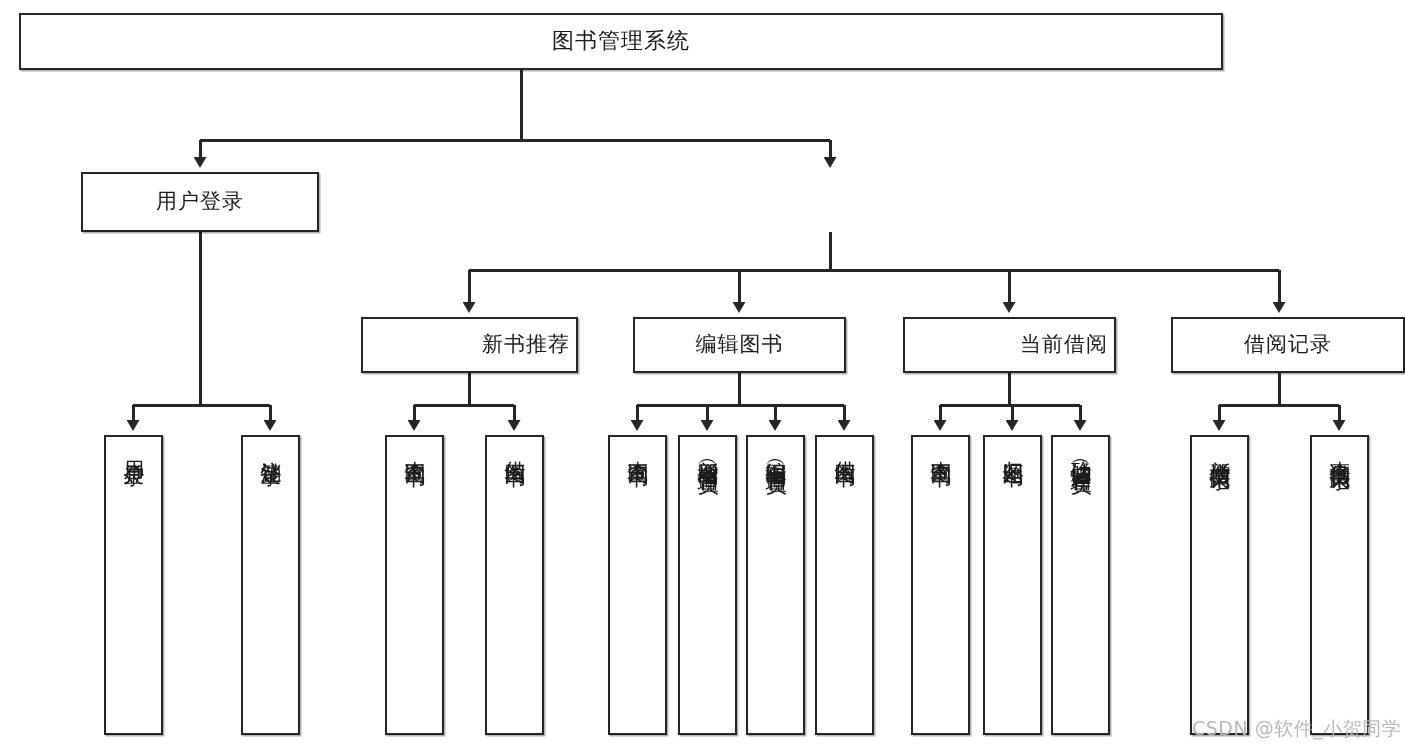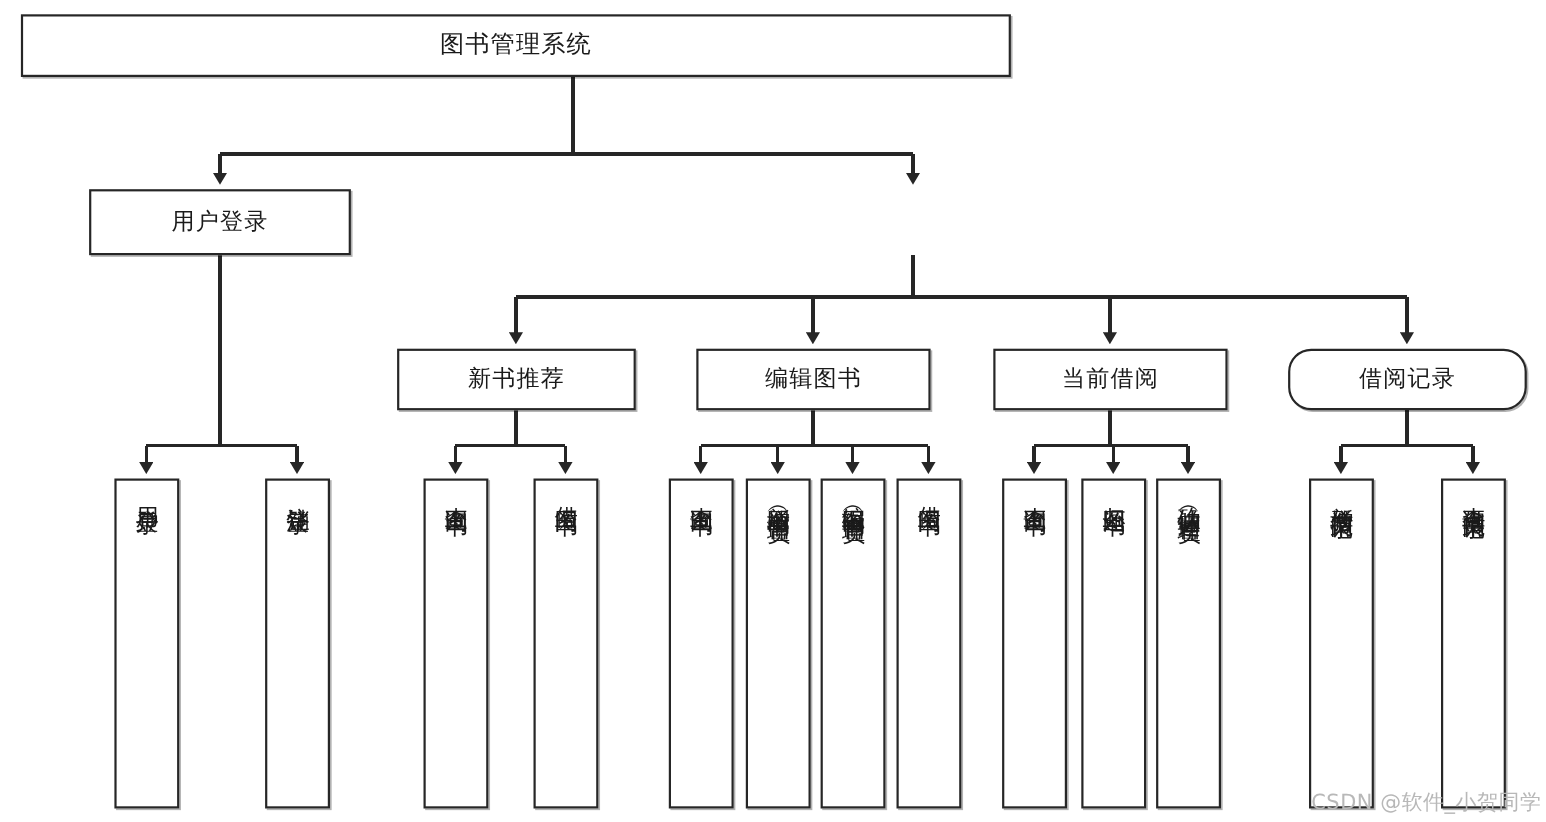--- a/index.html
+++ b/index.html
@@ -119,38 +119,38 @@
       <path d="M1012,405 L1012,421" marker-end="url(#arrow)"></path>
       <path d="M1080,405 L1080,421" marker-end="url(#arrow)"></path>
 
       <path d="M1279,373 L1279,405"></path>
       <path d="M1219,405 L1339,405"></path>
       <path d="M1219,405 L1219,421" marker-end="url(#arrow)"></path>
       <path d="M1339,405 L1339,421" marker-end="url(#arrow)"></path>
     </g>
   </svg>
 
-  <div class="node horiz root" style="left:19px; top:13px; width:900px; height:57px;">
+  <div class="node horiz root" style="left:19px; top:13px; width:1204px; height:57px;">
     <span>图书管理系统</span>
   </div>
 
   <div class="node horiz" style="left:81px; top:172px; width:238px; height:60px;">
     <span>用户登录</span>
   </div>
 
-  <div class="node horiz" style="left:361px; top:317px; width:217px; height:56px;">
+  <div class="node horiz" style="left:361px; top:317px; width:217px; height:56px;justify-content:flex-end;">
     <span>新书推荐</span>
   </div>
   <div class="node horiz" style="left:633px; top:317px; width:213px; height:56px;">
     <span>编辑图书</span>
   </div>
-  <div class="node horiz" style="left:903px; top:317px; width:213px; height:56px;">
+  <div class="node horiz" style="left:903px; top:317px; width:213px; height:56px;justify-content:flex-end;">
     <span>当前借阅</span>
   </div>
-  <div class="node horiz" style="left:1171px; top:317px; width:217px; height:56px;border-radius:21px;">
+  <div class="node horiz" style="left:1171px; top:317px; width:234px; height:56px;">
     <span>借阅记录</span>
   </div>
 
   <div class="node leaf" style="left:104px; top:435px; width:59px; height:300px;">
     <span class="vtext">用户登录</span>
   </div>
   <div class="node leaf" style="left:241px; top:435px; width:59px; height:300px;">
     <span class="vtext">注销登录</span>
   </div>
 

